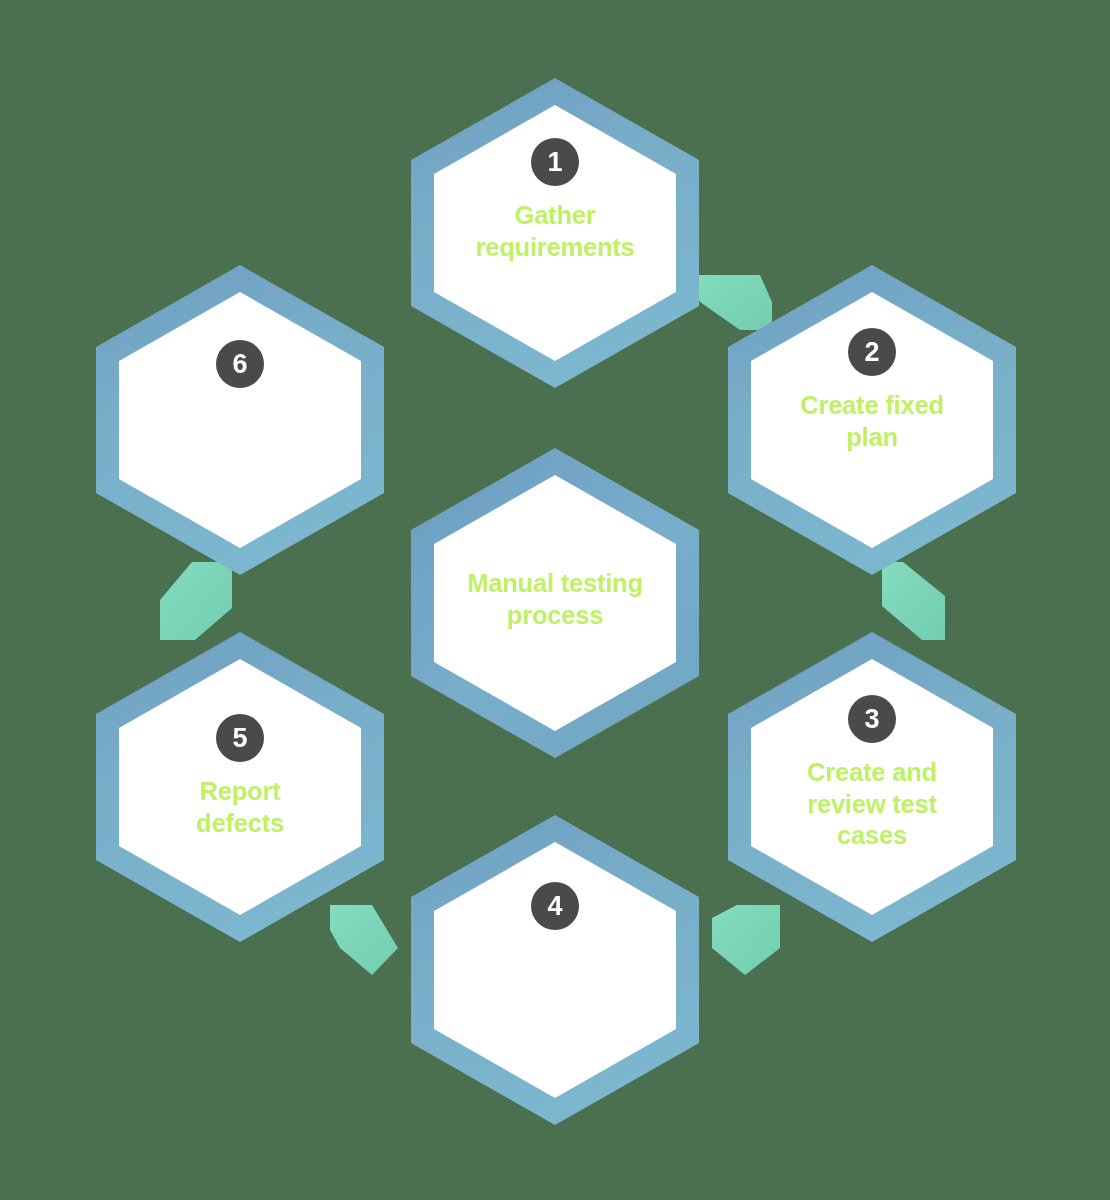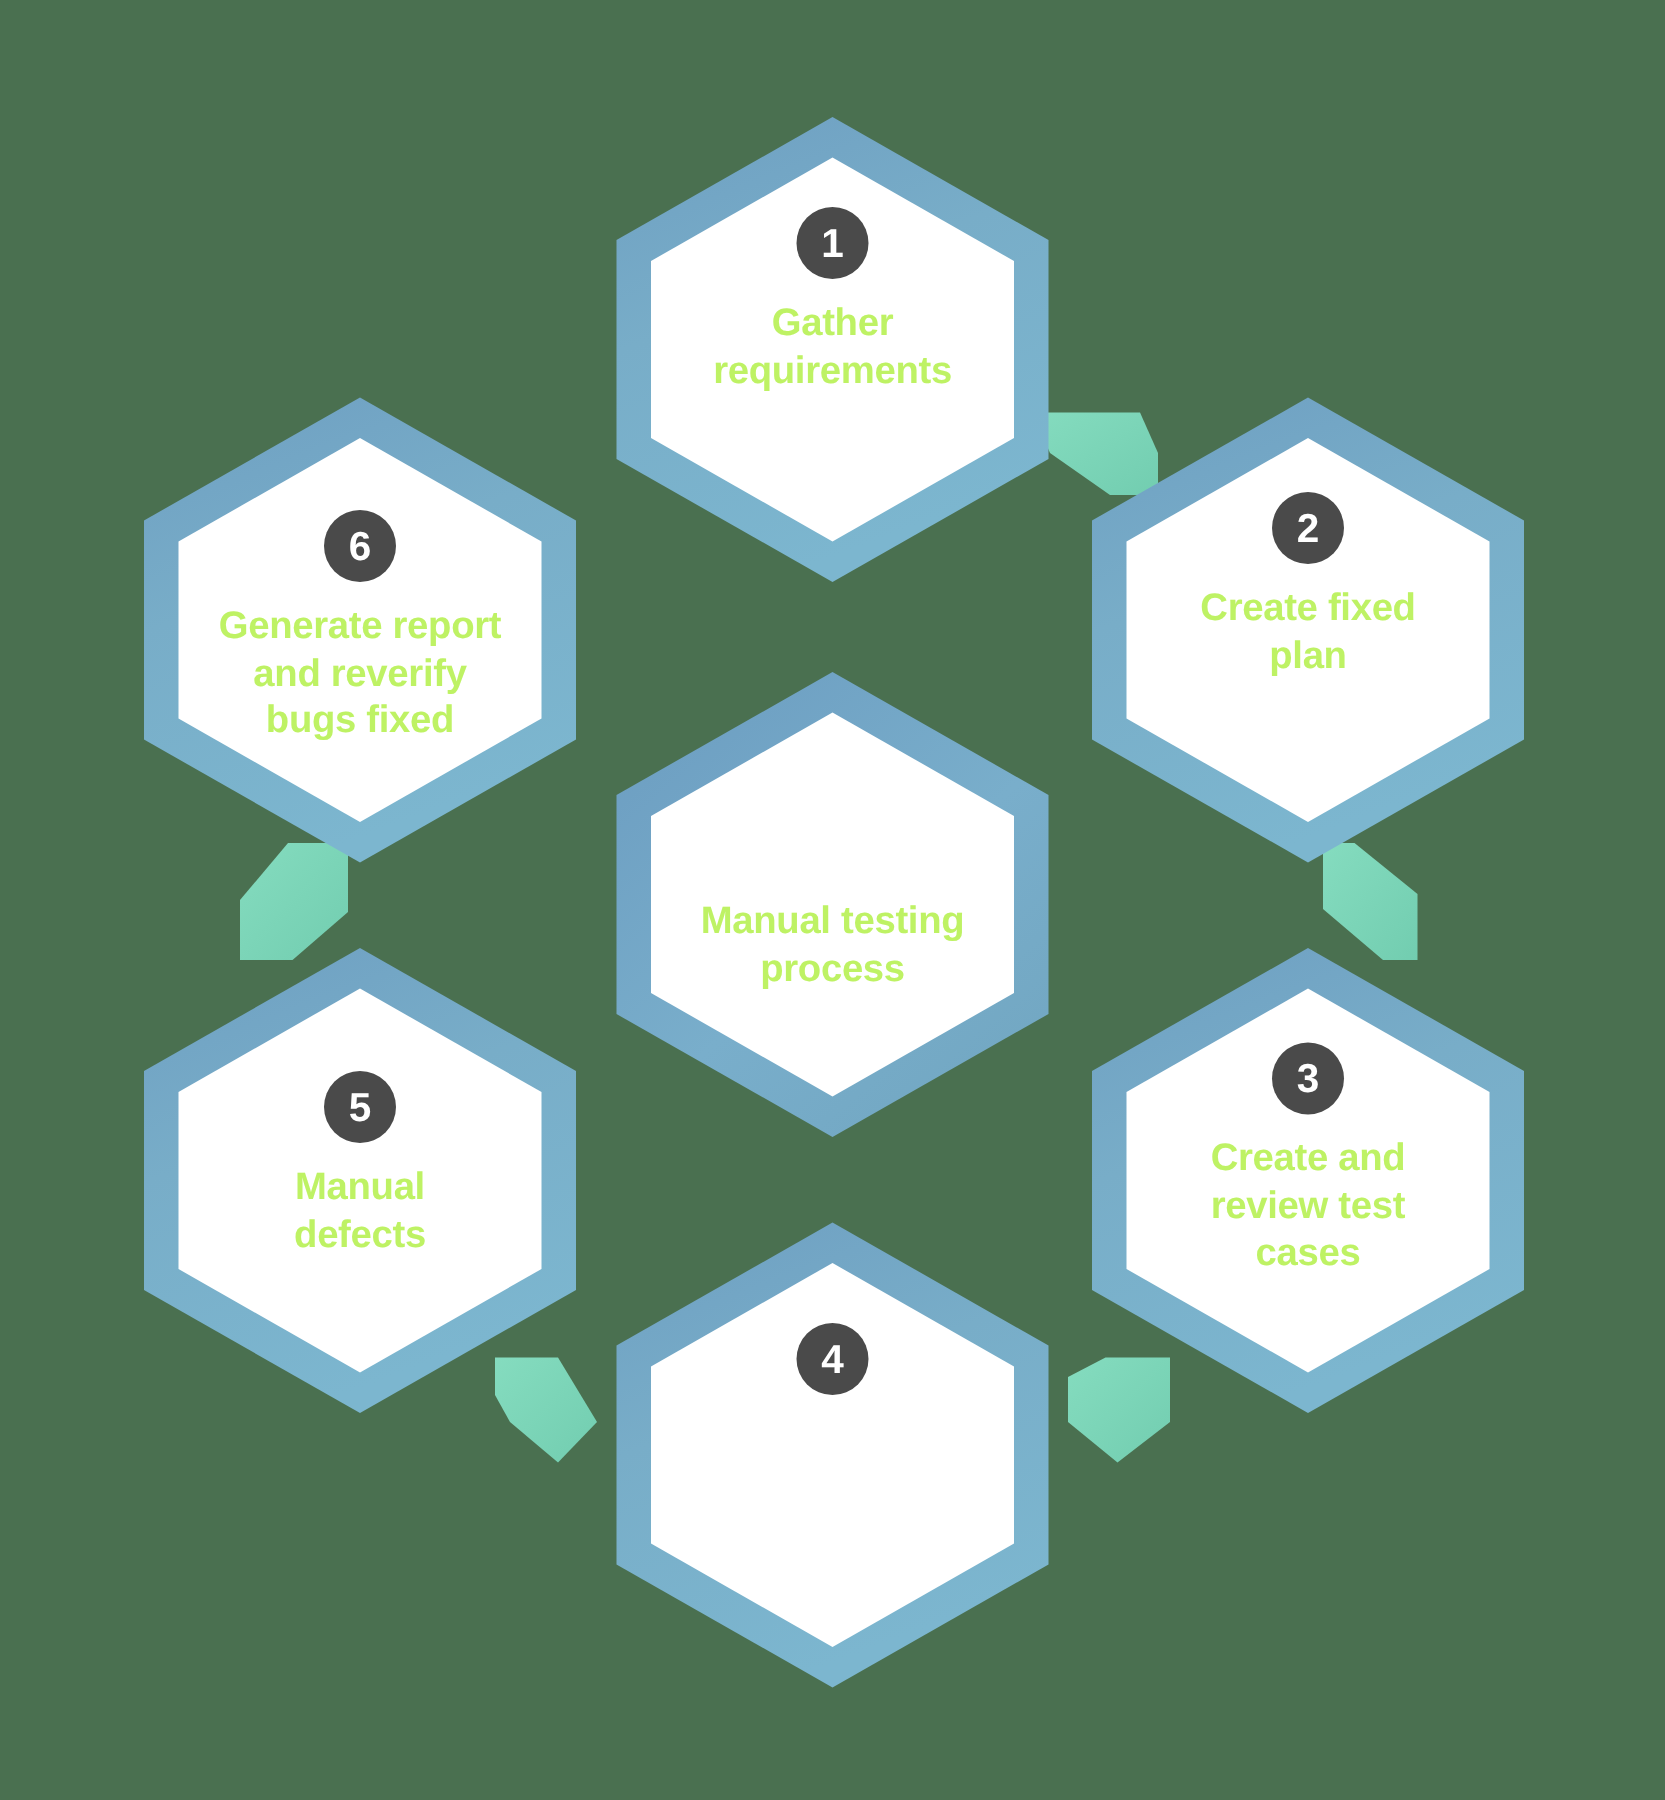--- a/index.html
+++ b/index.html
@@ -153,30 +153,27 @@
 review test
 cases</div>
     </div>
 
     <div class="hex-node" style="left:555px; top:882px;">
       <div class="step-badge">4</div>
     </div>
 
     <div class="hex-node" style="left:240px; top:714px;">
       <div class="step-badge">5</div>
-      <div class="hex-text">Manual
+      <div class="hex-text">Report
 defects</div>
     </div>
 
     <div class="hex-node" style="left:240px; top:340px; width:290px; margin-left:-145px;">
       <div class="step-badge">6</div>
-      <div class="hex-text">Generate report
-and reverify
-bugs fixed</div>
     </div>
 
-    <div class="hex-node" style="left:555px; top:599px;text-align:center;">
+    <div class="hex-node" style="left:555px; top:568px;text-align:center;">
       <div class="hex-text center-text">Manual testing
 process</div>
     </div>
 
   </div>
 </div>
 
 </body></html>

